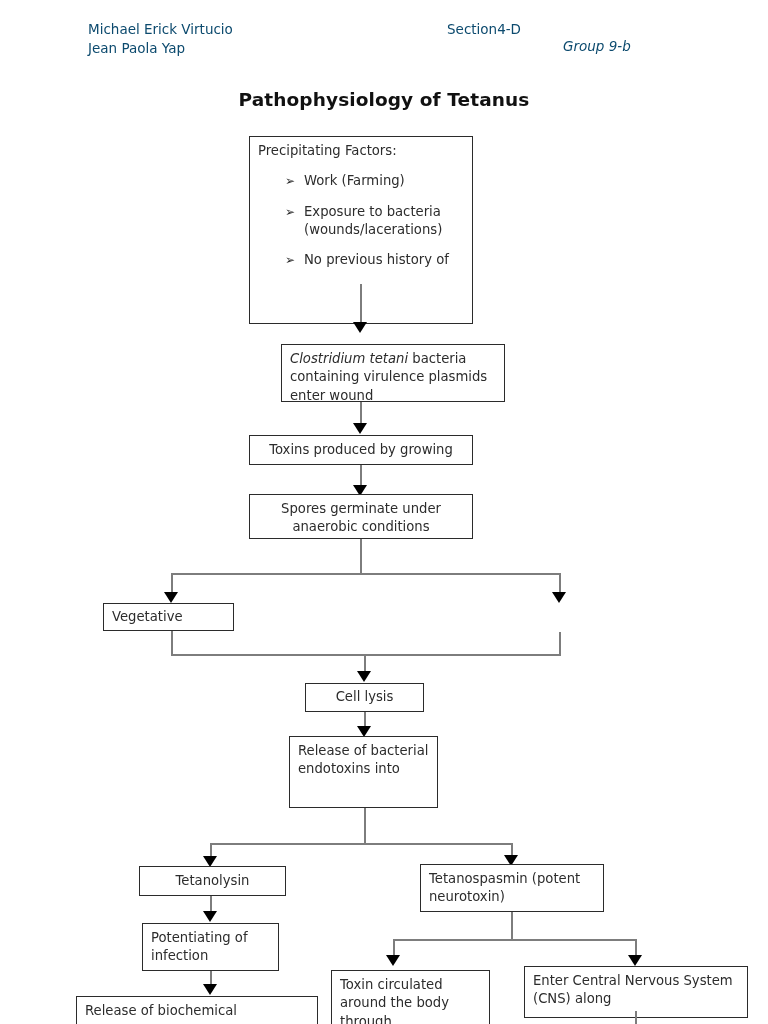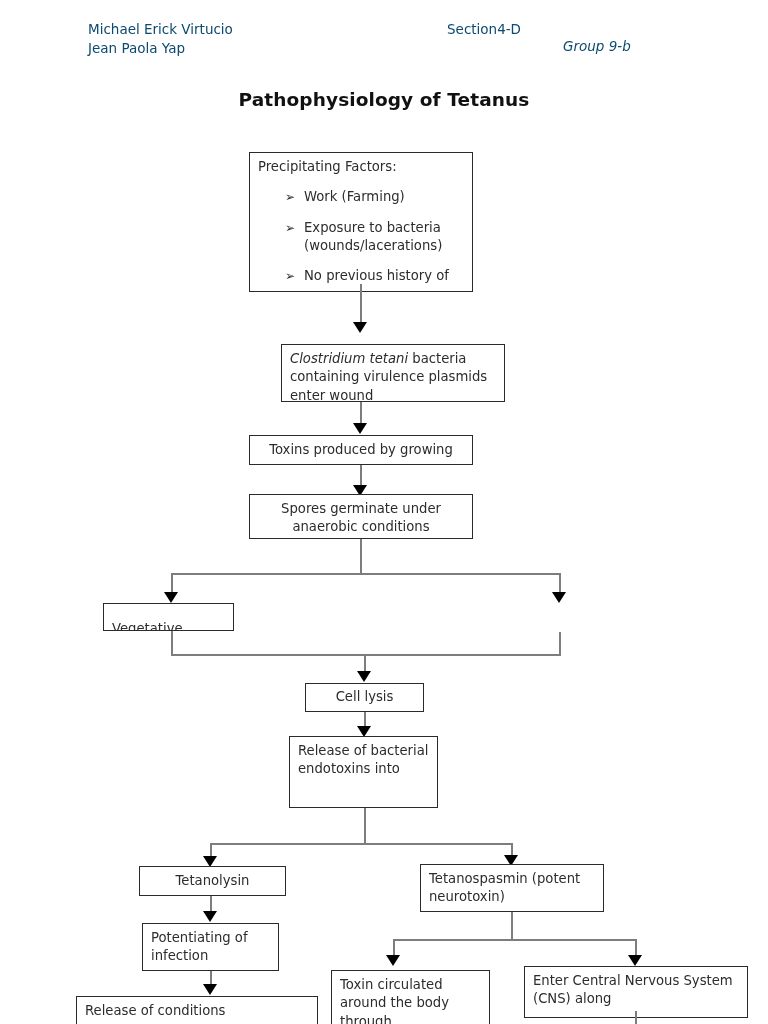--- a/index.html
+++ b/index.html
@@ -103,21 +103,21 @@
 
   <div class="hdr" id="hdr-authors">
     <div>Michael Erick Virtucio</div>
     <div>Jean Paola Yap</div>
   </div>
   <div class="hdr" id="hdr-section">Section4-D</div>
   <div class="hdr" id="hdr-group">Group 9-b</div>
 
   <div id="chart-title">Pathophysiology of Tetanus</div>
 
-  <div class="box" style="left:249px; top:152px; width:224px; height:140px;">
+  <div class="box" style="left:249px; top:136px; width:224px; height:188px;">
     <p class="boxhead">Precipitating Factors:</p>
     <ul class="bullets">
       <li><span class="arrow">➢</span><span>Work (Farming)</span></li>
       <li><span class="arrow">➢</span><span>Exposure to bacteria (wounds/lacerations)</span></li>
       <li><span class="arrow">➢</span><span>No previous history of</span></li>
     </ul>
   </div>
 
   <div class="ln vl" style="left:360px; top:284px; height:40px;"></div>
   <div class="arrowhead" style="left:353px; top:322px;"></div>
@@ -140,21 +140,21 @@
     <span>Spores germinate under anaerobic conditions</span>
   </div>
 
   <div class="ln vl" style="left:360px; top:539px; height:34px;"></div>
   <div class="ln hl" style="left:171px; top:573px; width:390px;"></div>
   <div class="ln vl" style="left:171px; top:573px; height:22px;"></div>
   <div class="ln vl" style="left:559px; top:573px; height:22px;"></div>
   <div class="arrowhead" style="left:164px; top:592px;"></div>
   <div class="arrowhead" style="left:552px; top:592px;"></div>
 
-  <div class="box" style="left:103px; top:603px; width:131px; height:28px; padding-top:16px;">
+  <div class="box" style="left:103px; top:603px; width:131px; height:28px; padding-top:4px;">
     <span>Vegetative</span>
   </div>
 
 
   <div class="ln vl" style="left:171px; top:631px; height:24px;"></div>
   <div class="ln vl" style="left:559px; top:632px; height:23px;"></div>
   <div class="ln hl" style="left:171px; top:654px; width:390px;"></div>
   <div class="ln vl" style="left:364px; top:654px; height:20px;"></div>
   <div class="arrowhead" style="left:357px; top:671px;"></div>
 
@@ -188,21 +188,21 @@
   <div class="arrowhead" style="left:203px; top:911px;"></div>
 
   <div class="box" style="left:142px; top:923px; width:137px; height:48px;">
     <span>Potentiating of infection</span>
   </div>
 
   <div class="ln vl" style="left:210px; top:971px; height:17px;"></div>
   <div class="arrowhead" style="left:203px; top:984px;"></div>
 
   <div class="box" style="left:76px; top:996px; width:242px; height:60px;">
-    <span>Release of conditions</span>
+    <span>Release of biochemical</span>
   </div>
 
   <div class="ln vl" style="left:511px; top:912px; height:29px;"></div>
   <div class="ln hl" style="left:393px; top:939px; width:243px;"></div>
   <div class="ln vl" style="left:393px; top:939px; height:19px;"></div>
   <div class="ln vl" style="left:635px; top:939px; height:19px;"></div>
   <div class="arrowhead" style="left:386px; top:955px;"></div>
   <div class="arrowhead" style="left:628px; top:955px;"></div>
 
   <div class="box" style="left:331px; top:970px; width:159px; height:60px;">

